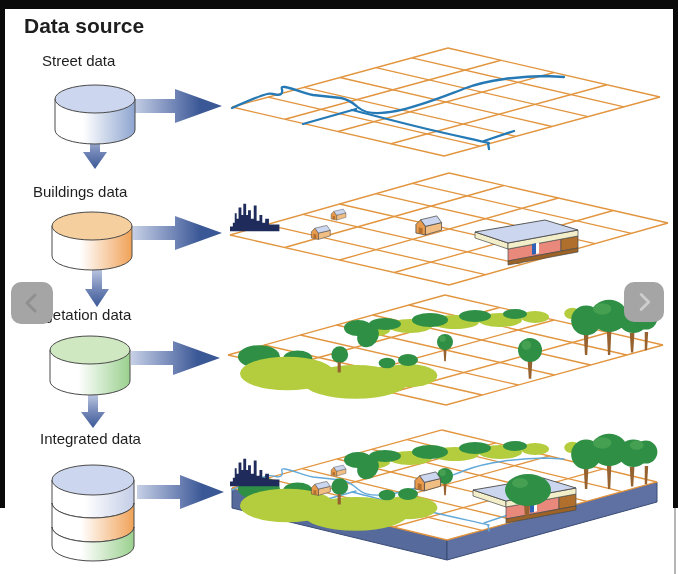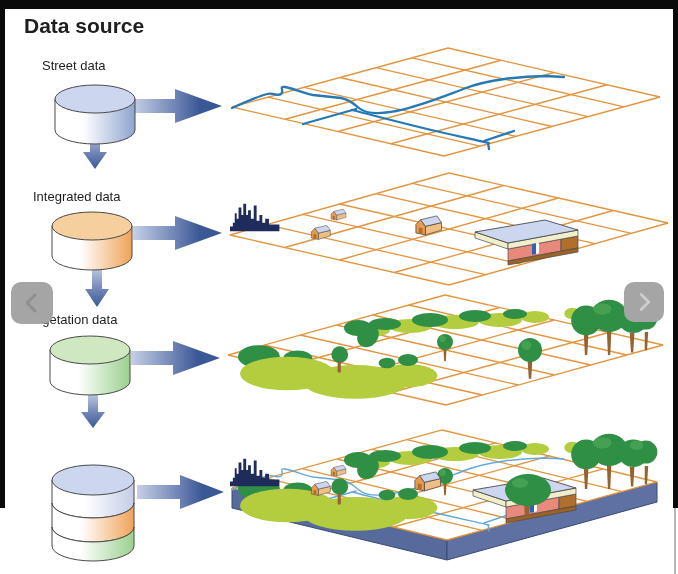--- a/index.html
+++ b/index.html
@@ -1,21 +1,21 @@
 <!DOCTYPE html>
 <html style="--text-color: #1e1e1e; --frame-black: #0a0a0a; --grid-orange: #e2953f; --road-blue: #2579b5; --road-light: #62a8d8; --arrow-light: #c6d0e6; --arrow-mid: #7488b8; --arrow-dark: #3b5896; --lavender: #ccd6ee; --cyl-blue: #8ea5d0; --cyl-orange: #f0a258; --cyl-orange-top: #f6cf9e; --cyl-green: #9ad08e; --cyl-green-top: #cfe8c2; --outline: #4a4a4a; --skyline-navy: #1f2b5b; --house-orange: #e89a4d; --house-side: #f0bd82; --building-cream: #f2eec9; --building-salmon: #e9897c; --building-brown: #b06f2d; --building-base: #9c6226; --door-blue: #2f62b5; --dark-green: #2e8f45; --mid-green: #45a052; --light-green: #b3cd3e; --trunk-brown: #96622f; --base-blue-left: #566a9b; --base-blue-right: #5f71a3; --base-edge: #394a75; --nav-gray: #a5a5a5; --nav-chevron-left: #8f8f8f; --nav-chevron-right: #cdcdcd;"><head>
 <meta charset="utf-8">
 <style>
   html,body{margin:0;padding:0;background:#fff;}
   .stage{position:relative;width:678px;height:574px;background:#fff;overflow:hidden;
          font-family:"Liberation Sans","DejaVu Sans",sans-serif;}
   .artwork{position:absolute;left:0;top:0;z-index:1;}
   .txt{position:absolute;z-index:2;color:var(--text-color);white-space:nowrap;}
   .hdr{font-weight:bold;font-size:21px;}
-  .lbl{font-size:13px;margin-top:6px;}
+  .lbl{font-size:15px;}
   
   .bar{position:absolute;background:var(--frame-black);z-index:5;}
   .bar-top{left:0;top:0;width:678px;height:9px;}
   .bar-left{left:0;top:9px;width:5px;height:499px;}
   .bar-right{left:673px;top:9px;width:5px;height:499px;}
   .edge-gray{position:absolute;left:674px;top:508px;width:2px;height:66px;background:#b6b6b6;z-index:5;}
   
   .nav{position:absolute;z-index:6;border:none;padding:0;margin:0;border-radius:10px;
        background:var(--nav-gray);cursor:pointer;display:flex;align-items:center;justify-content:center;}
   .nav-prev{left:11px;top:282px;width:42px;height:42px;}
@@ -251,22 +251,23 @@
     <g transform="translate(93 480)">
       <path class="cyl" fill="url(#gradCylLav)" d="M -41 0 L -41 23 A 41 15 0 0 0 41 23 L 41 0 Z"></path>
       <path class="cyl" fill="url(#gradCylOrange)" d="M -41 23 A 41 15 0 0 0 41 23 L 41 47 A 41 15 0 0 1 -41 47 Z"></path>
       <path class="cyl" fill="url(#gradCylGreen)" d="M -41 47 A 41 15 0 0 0 41 47 L 41 66 A 41 15 0 0 1 -41 66 Z"></path>
       <ellipse class="cyl-top-blue" cx="0" cy="0" rx="41" ry="15"></ellipse>
     </g>
   </svg>
 
   <div class="txt hdr" style="left:24px;top:14px;">Data source</div>
   <div class="txt lbl" style="left:42px;top:52px;">Street data</div>
-  <div class="txt lbl" style="left:33px;top:183px;">Integrated data</div>
+  <div class="txt lbl" style="left:33px;top:183px;">Buildings data</div>
   <div class="txt lbl" style="left:27px;top:306px;">Vegetation data</div>
+  <div class="txt lbl" style="left:40px;top:430px;">Integrated data</div>
 
   <button class="nav nav-prev">
     <svg width="40" height="40" viewBox="0 0 40 40">
       <polyline points="23,12 15,20 23,28" fill="none" stroke="var(--nav-chevron-left)" stroke-width="3" stroke-linecap="round" stroke-linejoin="round"></polyline>
     </svg>
   </button>
   <button class="nav nav-next">
     <svg width="38" height="38" viewBox="0 0 40 40">
       <polyline points="17,12 25,20 17,28" fill="none" stroke="var(--nav-chevron-right)" stroke-width="3" stroke-linecap="round" stroke-linejoin="round"></polyline>
     </svg>

